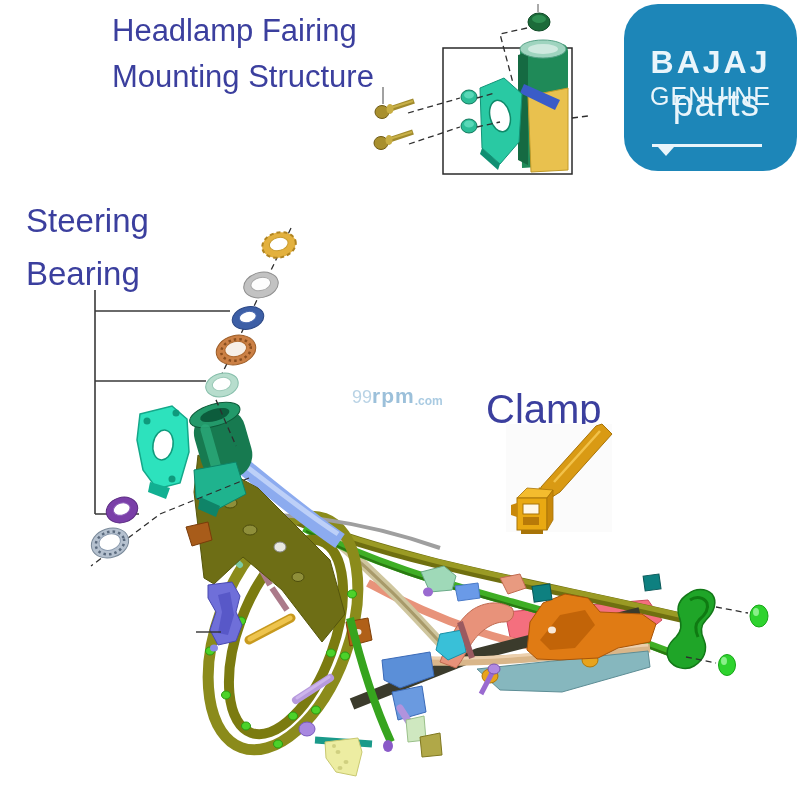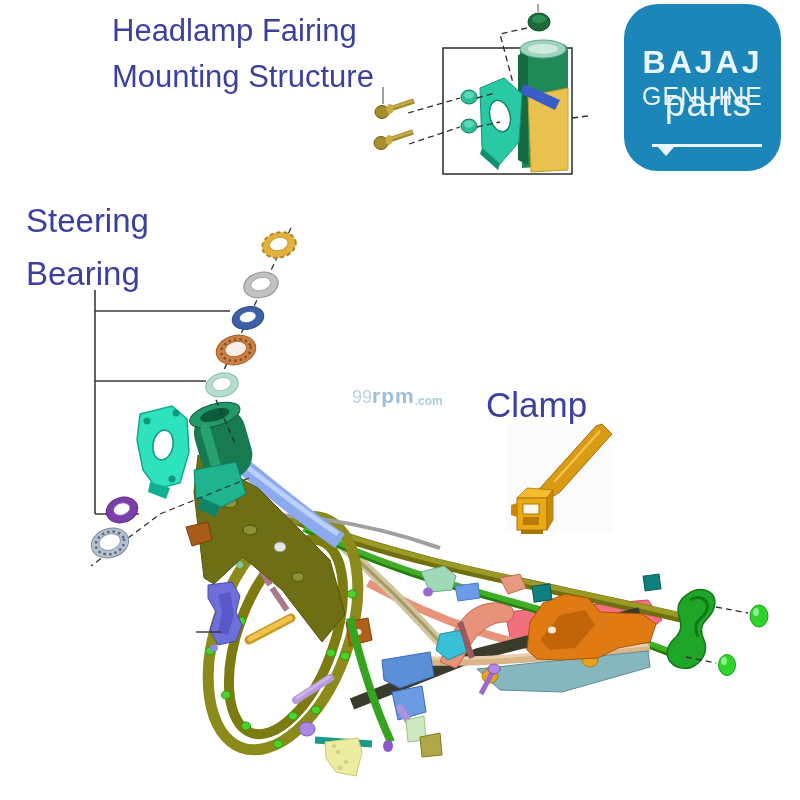--- a/index.html
+++ b/index.html
@@ -7,31 +7,31 @@
     position:relative;width:800px;height:800px;background:#ffffff;
     font-family:"Liberation Sans", sans-serif;overflow:hidden;
   }
   .lbl{
     position:absolute;color:var(--label-blue,#3b3f9e);
     font-family:"Liberation Sans", sans-serif;font-weight:500;
     white-space:nowrap;line-height:1.45;
   }
   .lbl-headlamp{left:112px;top:8px;font-size:31px;line-height:46px;}
   .lbl-steering{left:26px;top:194px;font-size:33px;line-height:53px;}
-  .lbl-clamp{left:486px;top:380px;font-size:35px;}
+  .lbl-clamp{left:486px;top:380px;font-size:40px;}
   .lbl-bodyframe{left:8px;top:620px;font-size:34px;}
   .watermark{
     position:absolute;left:352px;top:384px;display:flex;align-items:flex-end;
     color:var(--watermark,#9cc0da);user-select:none;
   }
   .wm-99{font-size:18px;color:#b9d3e5;}
   .wm-rpm{font-size:21px;font-weight:bold;letter-spacing:1px;color:var(--watermark,#9cc0da);}
   .wm-com{font-size:12px;color:#aacbe2;font-weight:bold;}
   .logo{
-    position:absolute;left:624px;top:4px;width:157px;height:167px;
+    position:absolute;left:624px;top:4px;width:173px;height:167px;
     background:var(--logo-blue,#1d86b8);border-radius:34px;
   }
   .logo div{position:absolute;left:0;right:0;text-align:center;color:var(--logo-text,#e9f5fb);}
   .logo-brand{top:40px;font-size:32px;font-weight:bold;letter-spacing:3px;}
   .logo-genuine{top:78px;font-size:25px;font-weight:400;letter-spacing:1px;color:#d6edf8;}
   .logo-parts{top:79px;font-size:37px;font-weight:normal;letter-spacing:1px;margin-left:12px;}
   .logo-rule{position:absolute;left:28px !important;right:auto;top:140px;width:110px;height:3px;background:var(--logo-text,#e9f5fb);}
   .logo-tri{position:absolute;left:6px;top:3px;width:0;height:0;
     border-left:8px solid transparent;border-right:8px solid transparent;
     border-top:9px solid var(--logo-text,#e9f5fb);}

